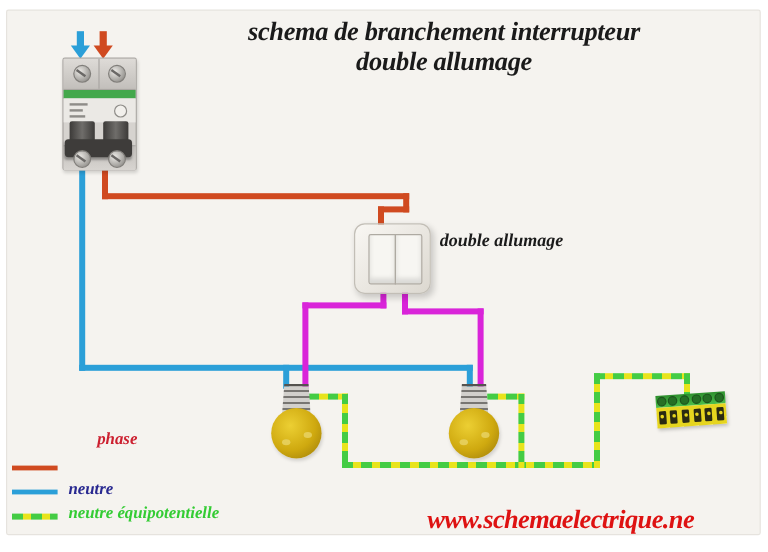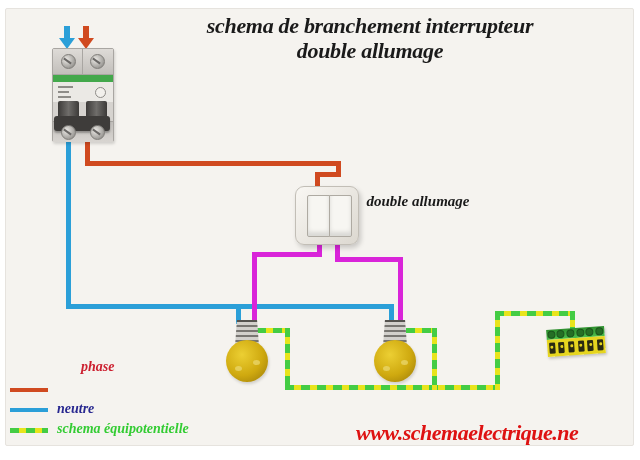--- a/index.html
+++ b/index.html
@@ -216,16 +216,16 @@
     </div>
   </div>
 
   <div class="legend-line wire phase" style="top:388px;"></div>
   <div class="legend-label lg-phase" style="top:359px;margin-left:24px;">phase</div>
 
   <div class="legend-line wire neutre" style="top:408px;"></div>
   <div class="legend-label lg-neutre" style="top:401px;text-align:right;">neutre</div>
 
   <div class="legend-line wire equi-h" style="top:428px;height:5px;"></div>
-  <div class="legend-label lg-equi" style="top:421px;">schema équipotentielle</div>
+  <div class="legend-label lg-equi" style="top:421px;">neutre équipotentielle</div>
 
   <div class="website">www.schemaelectrique.ne</div>
 </div>
 
 </body></html>

